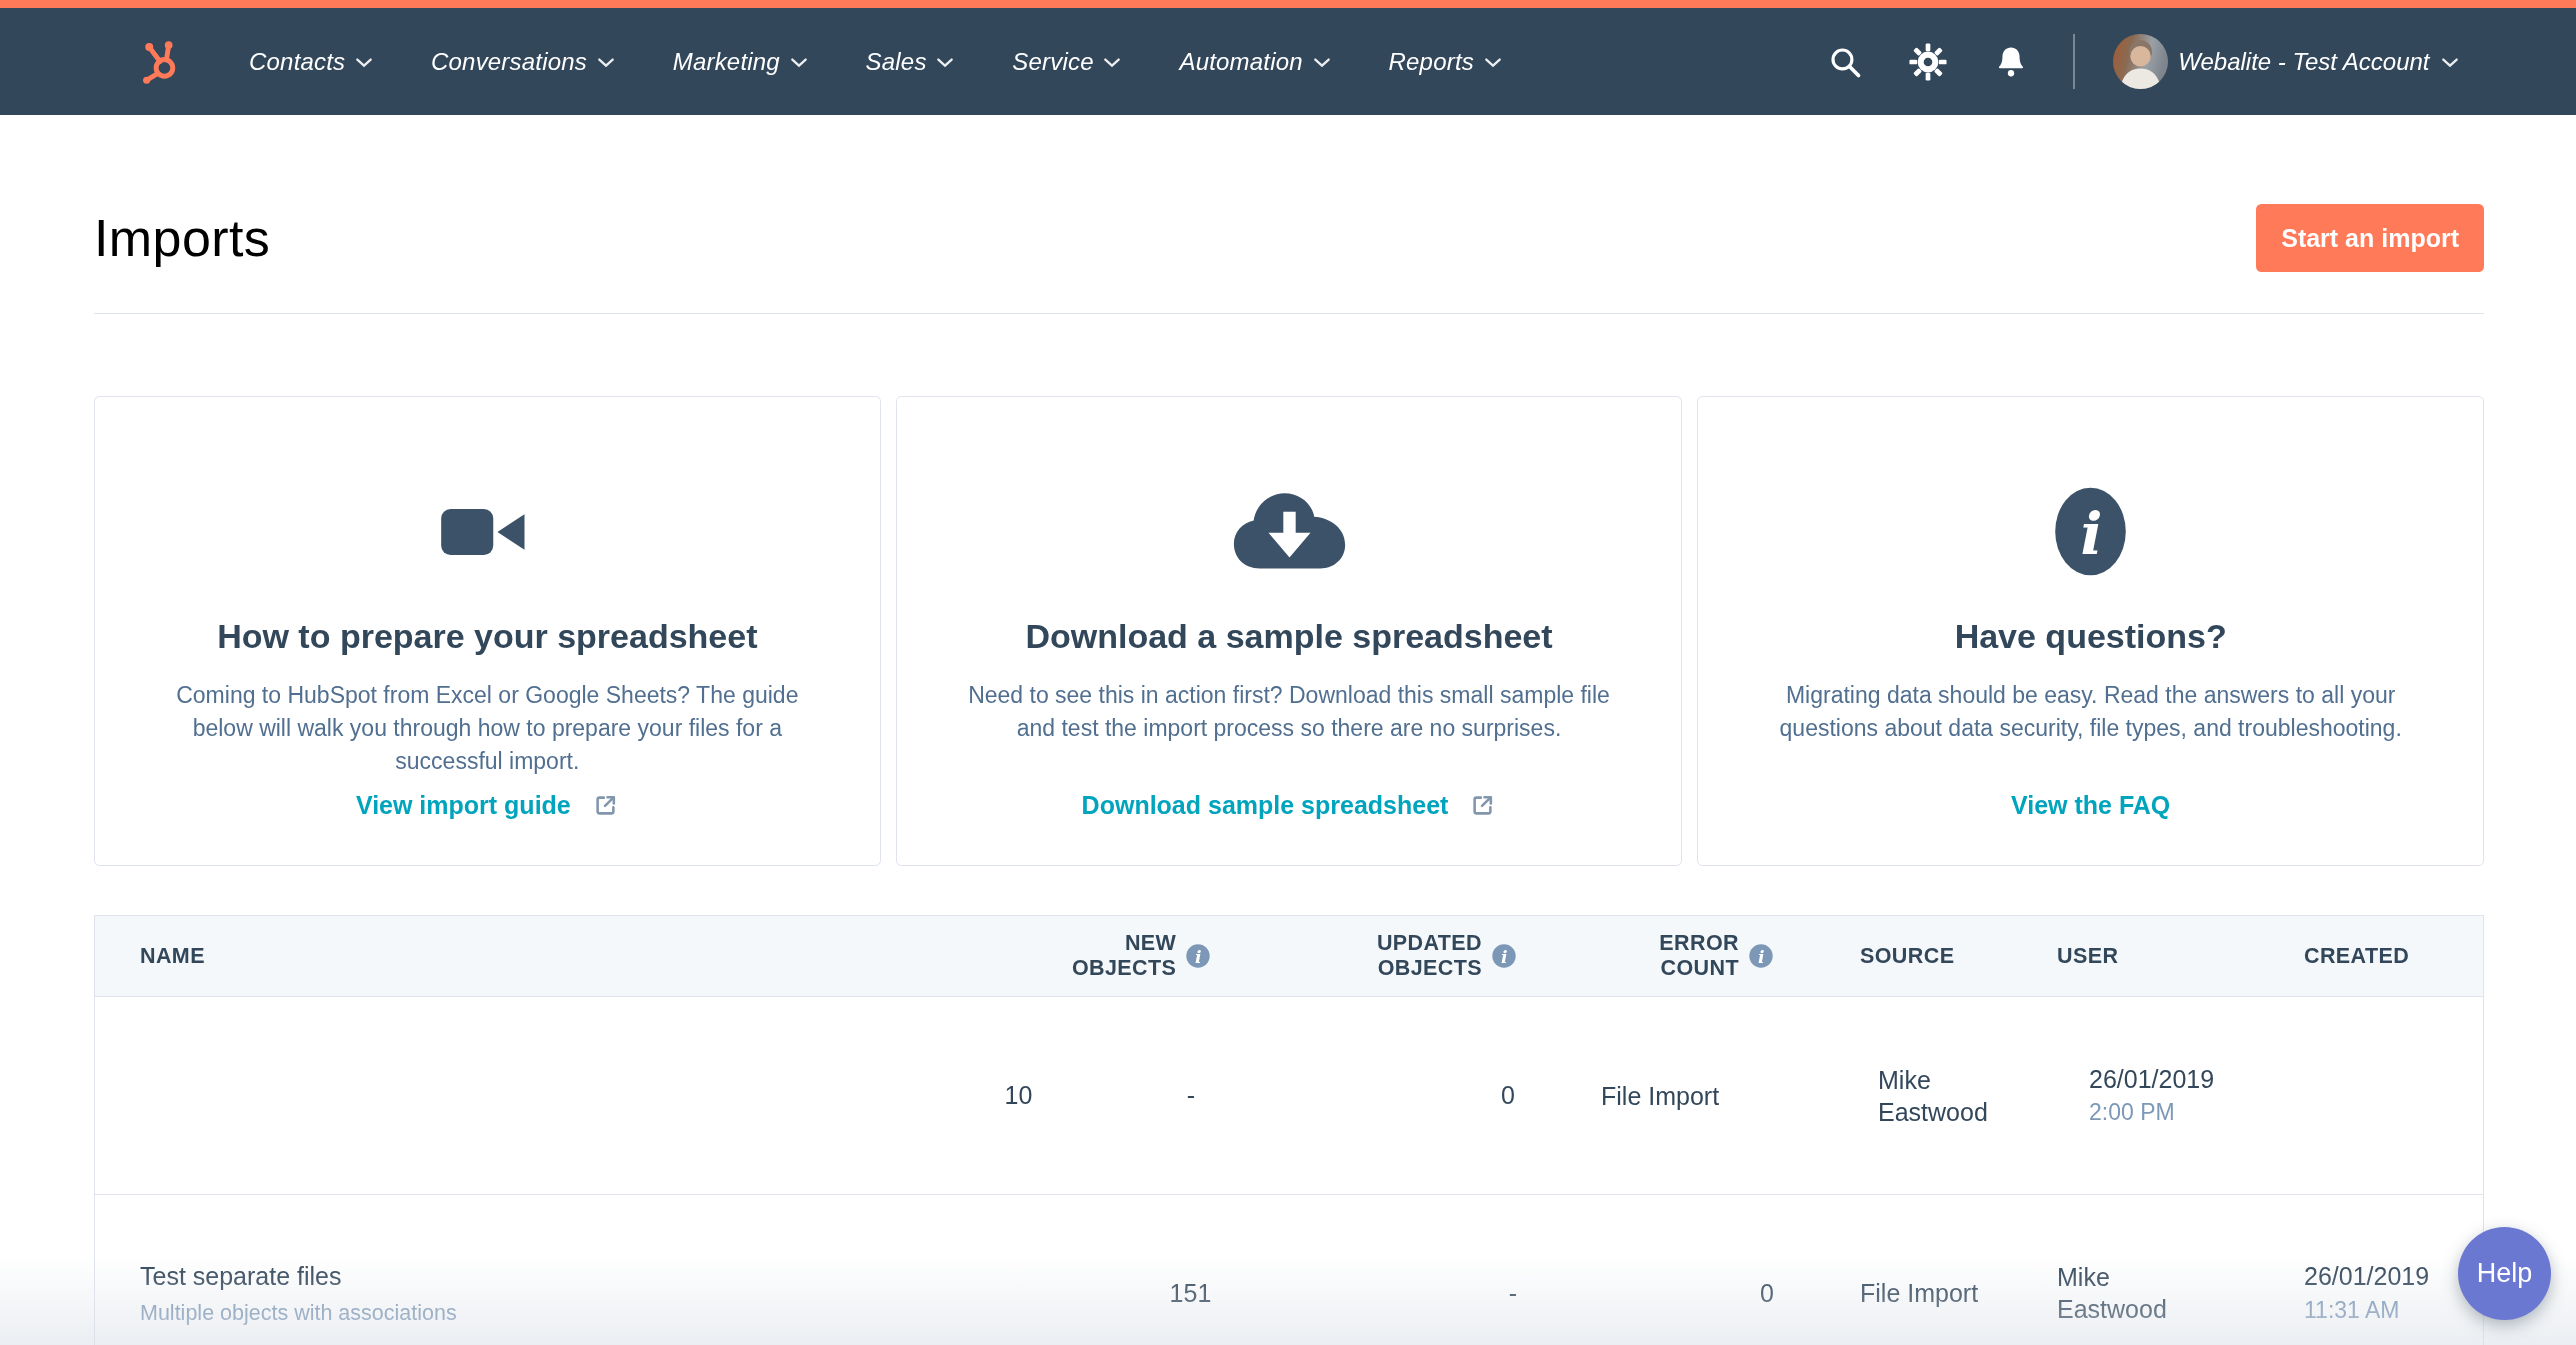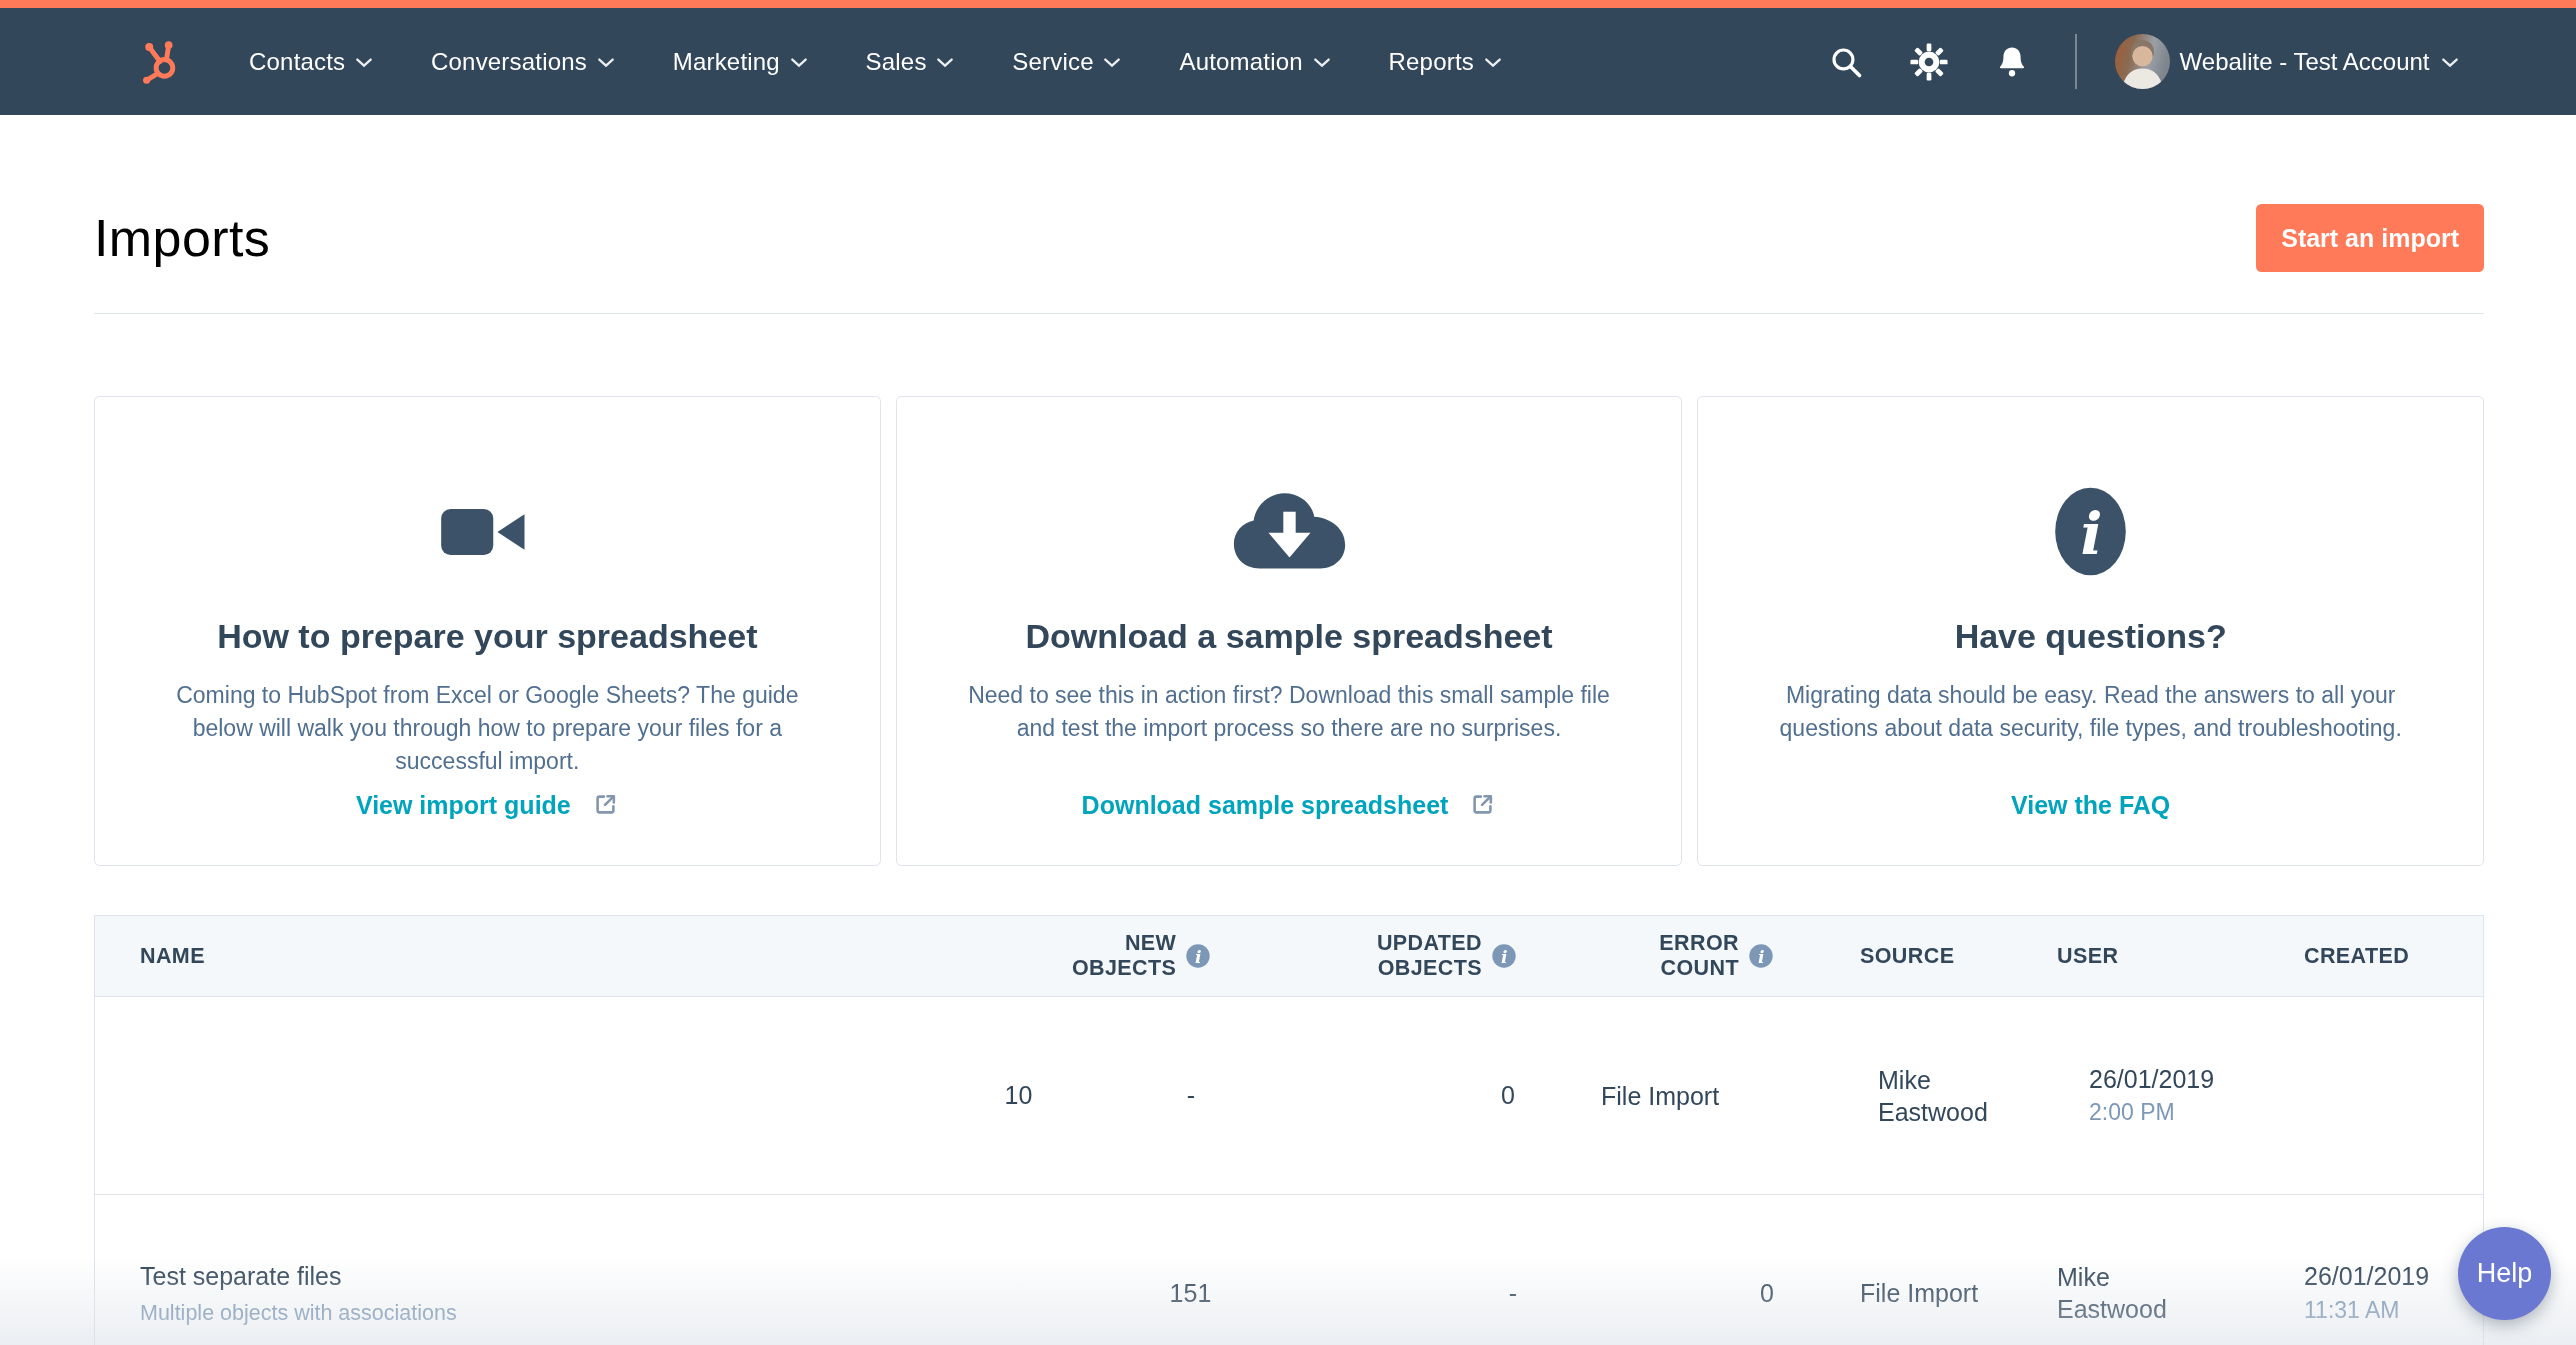--- a/index.html
+++ b/index.html
@@ -1,21 +1,21 @@
 <!DOCTYPE html>
 <html style="font-size:14.3px"><head>
 <meta charset="utf-8">
 <style>
   * { margin:0; padding:0; box-sizing:border-box; }
   html,body { width:2576px; height:1345px; overflow:hidden; background:#ffffff;
               font-family:"Liberation Sans", sans-serif; color:#33475b; }
 
   
   .topbar-accent { height:8px; background:#ff7a59; }
-  .topbar { height:107px; background:#33475b; display:flex; align-items:center; padding:0 118px 0 138px; }
+  .topbar { height:107px; background:#33475b; display:flex; align-items:center; padding:0 118px 0 138px;font-style:italic; }
   .logo { width:47px; height:50px; margin-right:64px; flex:0 0 auto; }
   .nav-items { display:flex; align-items:center; gap:59px; }
   .nav-item { display:flex; align-items:center; gap:10.7px; color:#ffffff; font-size:24px; font-weight:500;
               letter-spacing:0.2px; cursor:pointer; white-space:nowrap; }
   .nav-chevron { margin-top:3.6px; opacity:.9; }
   .topbar-right { margin-left:auto; display:flex; align-items:center; }
   .icon-btn { width:47px; height:47px; display:flex; align-items:center; justify-content:center; cursor:pointer; }
   .icon-btn + .icon-btn { margin-left:36px; }
   .nav-divider { width:1.8px; height:55px; background:rgba(255,255,255,.35); margin:0 38px 0 39px; }
   .avatar { width:55px; height:55px; border-radius:50%; overflow:hidden; flex:0 0 auto; }
@@ -31,21 +31,21 @@
   .head-divider { border-bottom:1.8px solid #dfe3eb; margin-top:41px; }
 
   
   .cards { display:flex; gap:15px; margin-top:82px; }
   .card { flex:1 1 0; border:1.8px solid #dfe3eb; border-radius:5.4px; background:#fff; height:470px;
           display:flex; flex-direction:column; align-items:center; text-align:center;
           padding:88px 36px 45px 36px; }
   .card-icon { height:93px; display:flex; align-items:center; justify-content:center; }
   .card-title { font-size:34px; font-weight:700; color:#33475b; margin-top:39px; }
   .card-body { font-size:23px; line-height:33px; color:#516f90; margin-top:23px; max-width:671px; }
-  .card-link { margin-top:auto; display:flex; gap:21px; color:#00a4bd; font-size:25px;
+  .card-link { margin-top:auto; display:flex; align-items:center; gap:21px; color:#00a4bd; font-size:25px;
                font-weight:600; cursor:pointer; text-decoration:none; }
 
   
   .table { margin-top:49px; border:1.8px solid #dfe3eb; background:#fff; }
   .grid { display:grid; grid-template-columns:948px 179px 322px 259px 179px 215px 1fr; align-items:center; }
   .thead { background:#f5f8fa; height:81px; border-bottom:1.8px solid #dfe3eb; }
   .th { font-size:21.5px; font-weight:600; color:#33475b; letter-spacing:0.4px; display:flex; align-items:center; }
   .th-name { padding-left:45px; }
   .th-right { justify-content:flex-end; text-align:right; gap:9px; }
   .th-new { padding-right:10.7px; } .th-updated { padding-right:27px; } .th-error { padding-right:29px; }

